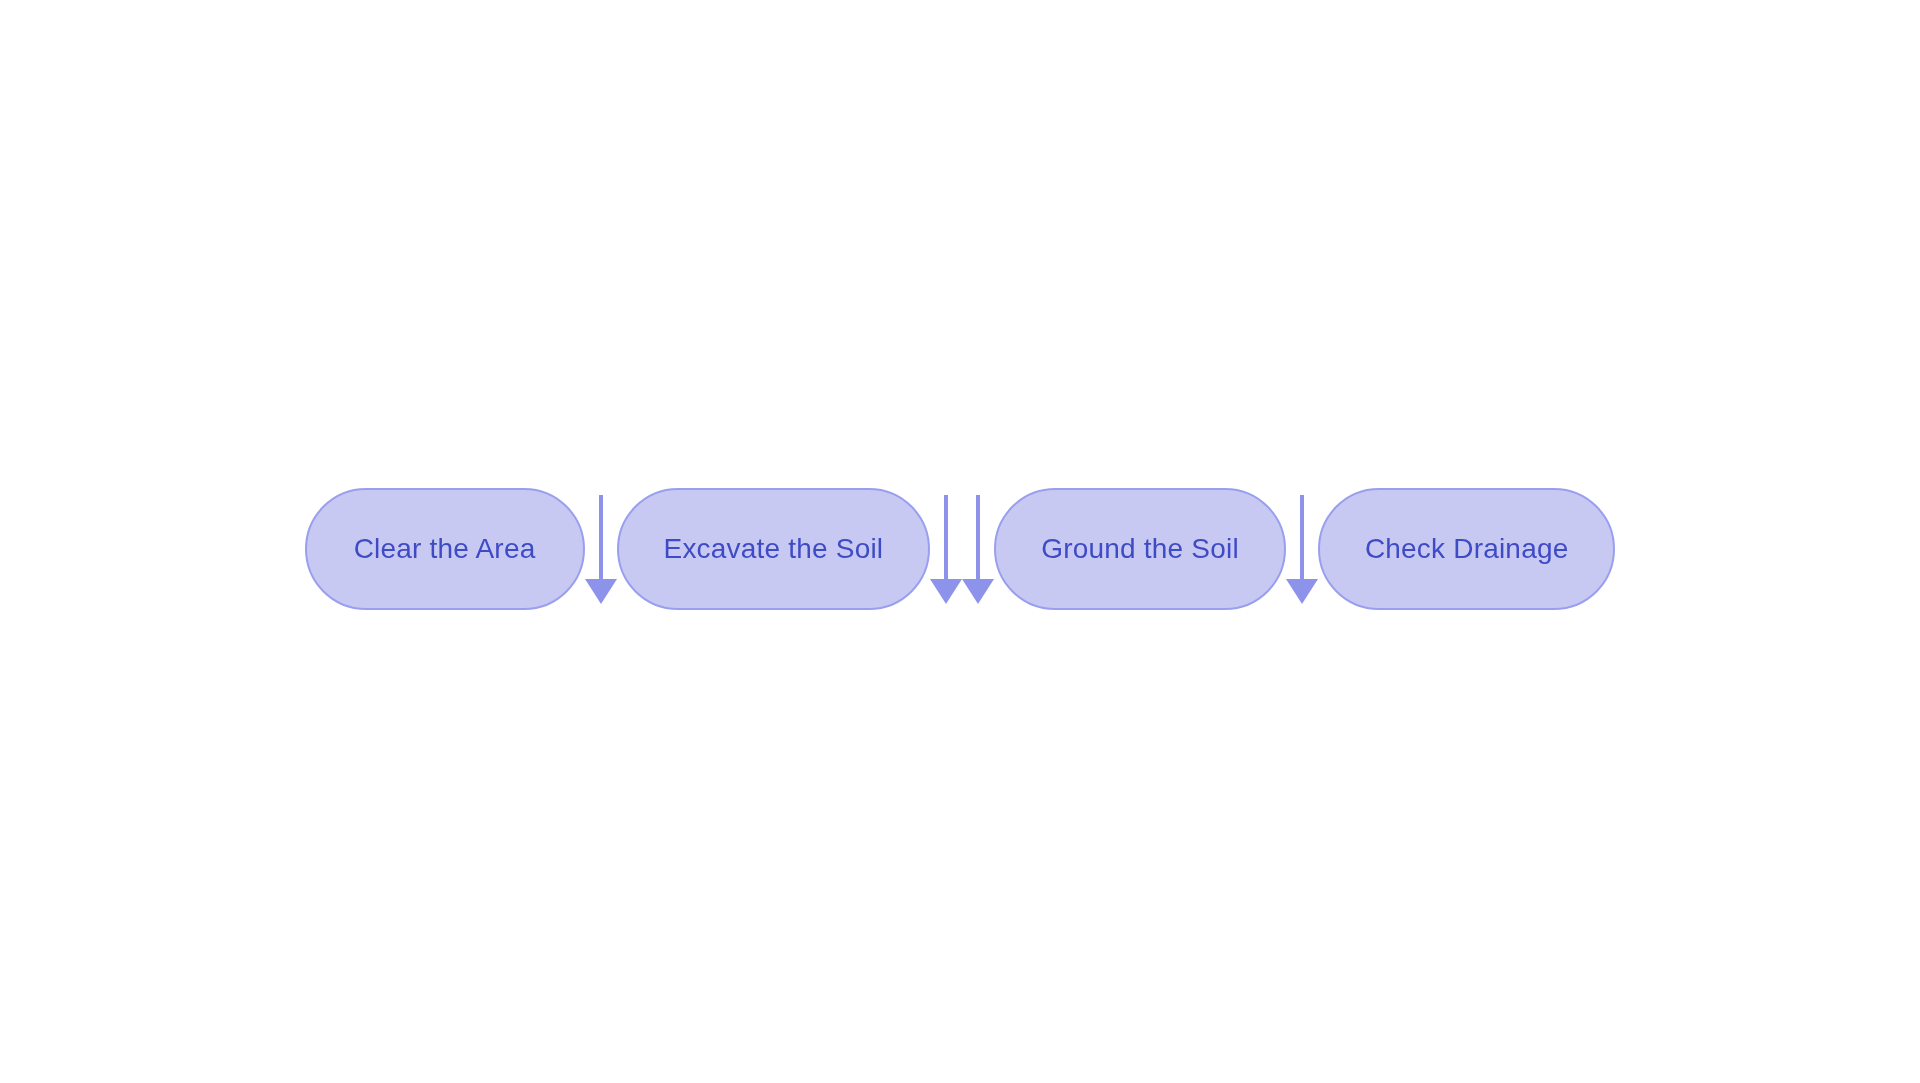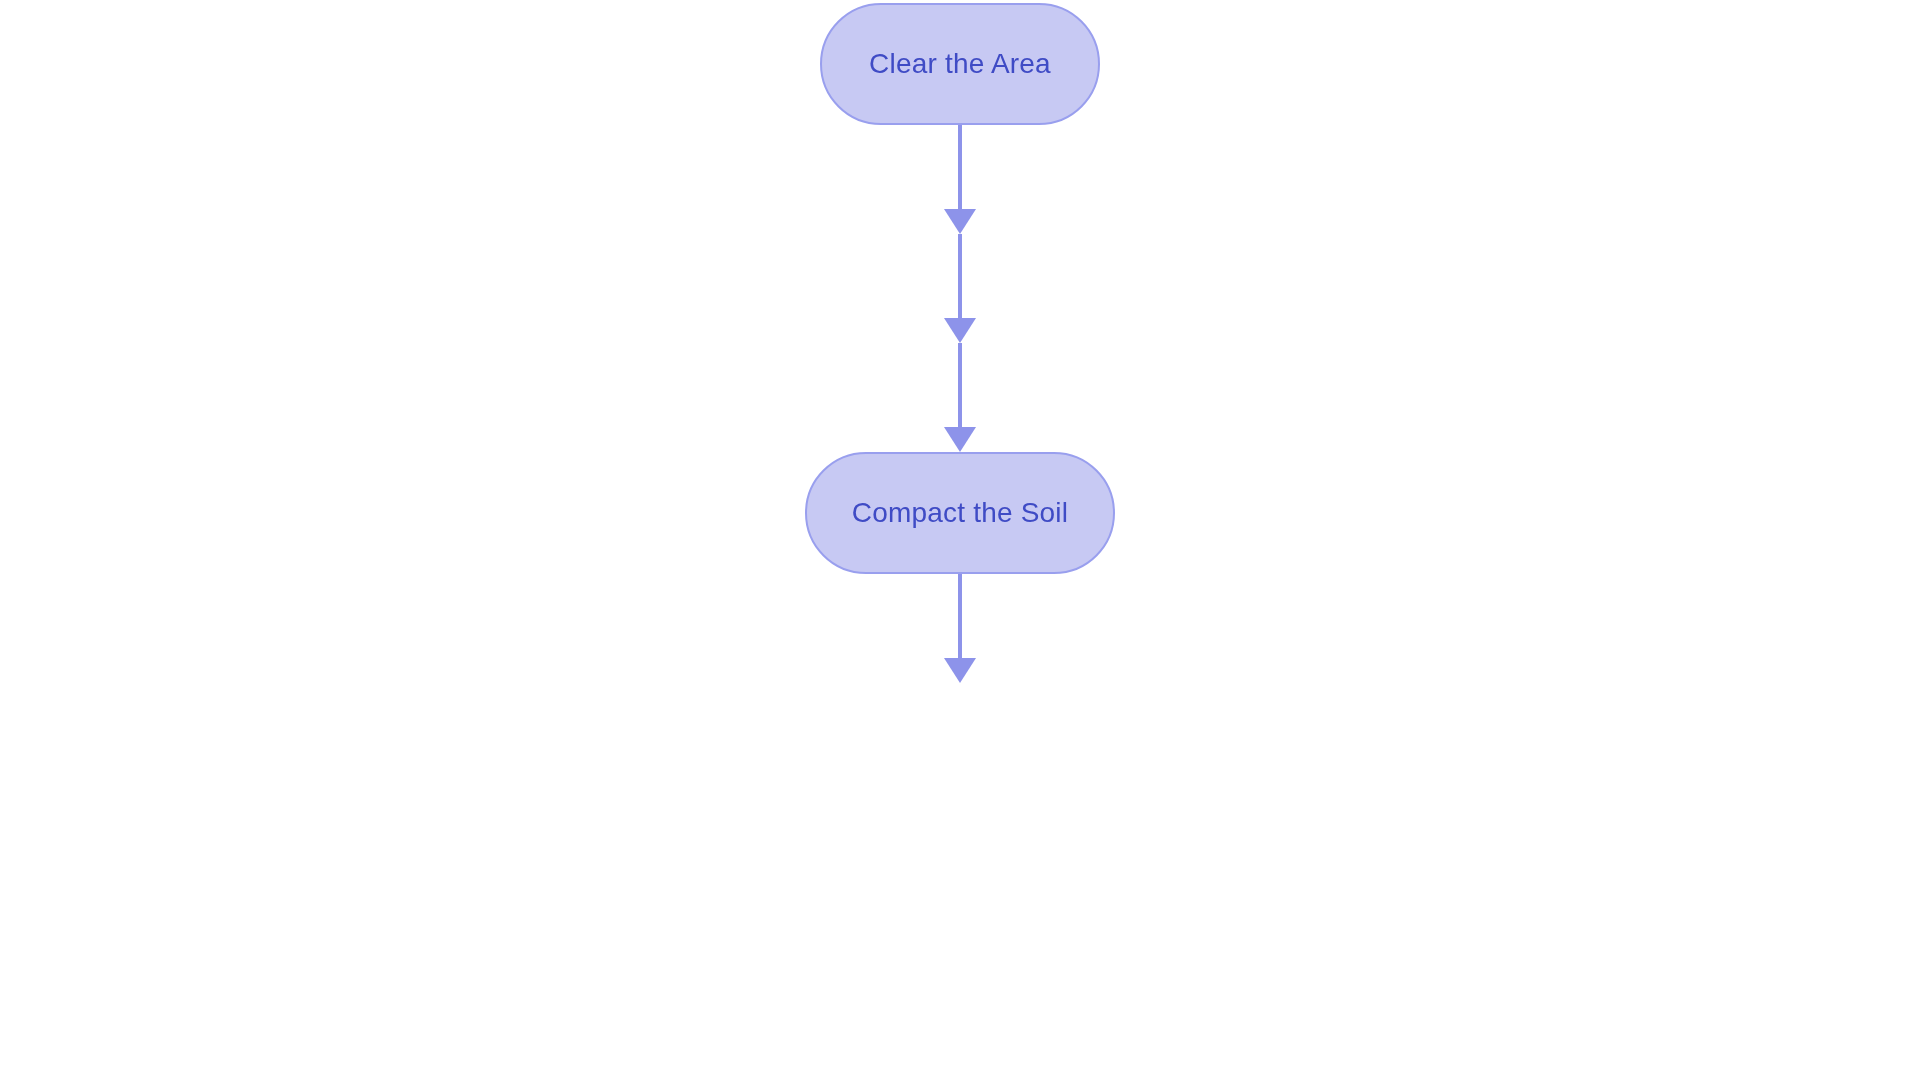--- a/index.html
+++ b/index.html
@@ -15,23 +15,23 @@
     background:var(--background);
     font-family:"Liberation Sans", sans-serif;
     overflow:hidden;
   }
   .canvas{
     width:1920px;height:1083px;
     display:flex;justify-content:center;
   }
   .flow{
     display:flex;
-    flex-direction:column;
+    flex-direction:row;
     align-items:center;
-    padding-top:3px;
+    padding-top:15px;
   }
   .flow-node{
     height:122px;
     min-width:280px;
     padding:0 45px;
     border-radius:62px;
     background:var(--node-fill);
     border:2px solid var(--node-border);
     display:flex;
     align-items:center;
@@ -68,36 +68,42 @@
 
     <div class="flow-node">
       <span>Clear the Area</span>
     </div>
 
     <div class="edge-connector">
       <div class="arrow-line"></div>
       <div class="arrow-head"></div>
     </div>
 
+    <div class="flow-node">
+      <span>Excavate the Soil</span>
+    </div>
 
     <div class="edge-connector">
       <div class="arrow-line"></div>
       <div class="arrow-head"></div>
     </div>
 
 
     <div class="edge-connector">
       <div class="arrow-line"></div>
       <div class="arrow-head"></div>
     </div>
 
     <div class="flow-node">
-      <span>Compact the Soil</span>
+      <span>Ground the Soil</span>
     </div>
 
     <div class="edge-connector">
       <div class="arrow-line"></div>
       <div class="arrow-head"></div>
     </div>
 
+    <div class="flow-node">
+      <span>Check Drainage</span>
+    </div>
 
   </div>
 </div>
 
 </body></html>

